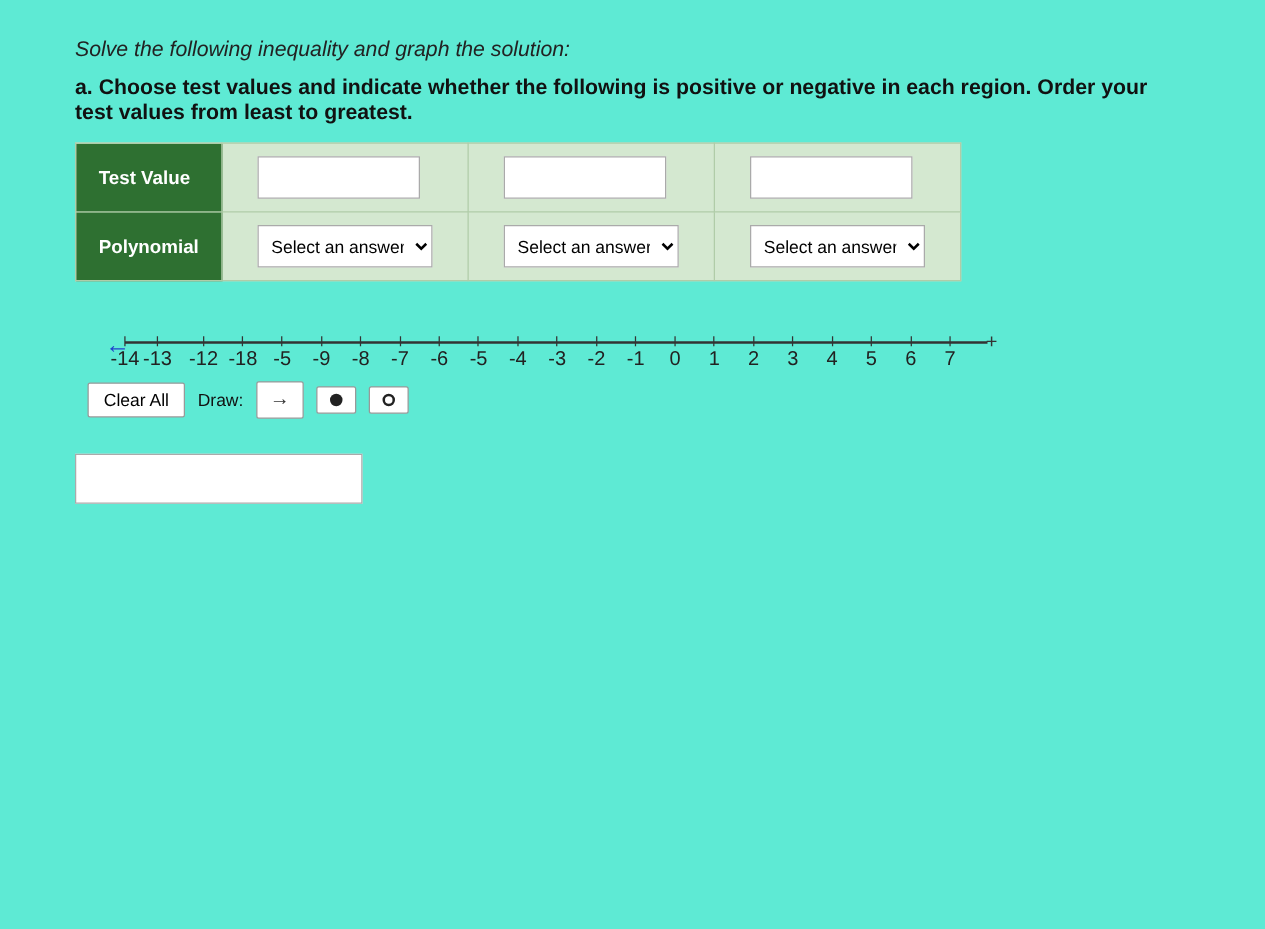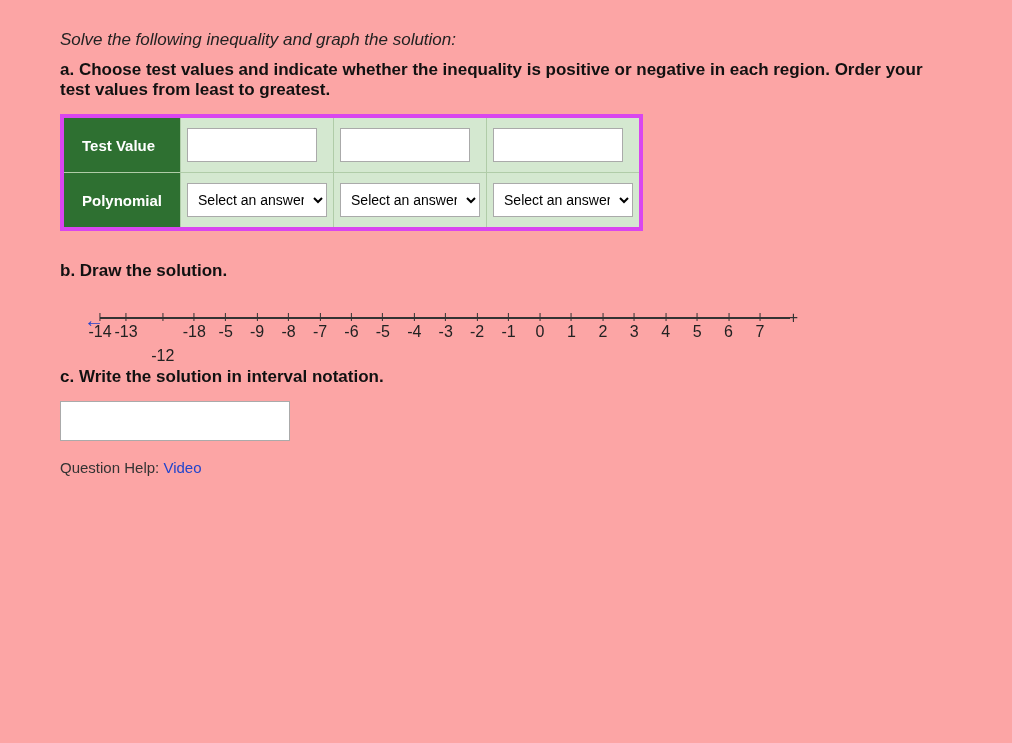--- a/index.html
+++ b/index.html
@@ -7,21 +7,21 @@
     body {
       background: #e8e8e8;
       font-family: Arial, sans-serif;
       font-size: 16px;
       color: #111;
       min-height: 743px;
       width: 1012px;
     }
 
     .page {
-      background: #fca5a5;
+      background: #5eead4;
       width: 1012px;
       min-height: 743px;
       padding: 30px 60px 40px 60px;
     }
 
     .intro-text {
       font-size: 17px;
       color: #222;
       margin-bottom: 10px;
       font-style: italic;
@@ -41,26 +41,26 @@
       color: #111;
     }
 
     .table-section {
       margin-bottom: 30px;
     }
 
     .test-table {
       border-collapse: collapse;
       background: #d4e8d0;
-      border: 4px solid #d946ef;
+      border: 1px solid #d946ef;
     }
 
     .test-table td, .test-table th {
       border: 1px solid #b0cca8;
-      padding: 10px 6px;
+      padding: 10px 28px;
       font-size: 15px;
     }
 
     .test-table .row-label {
       background: #2e7031;
       color: white;
       font-weight: bold;
       font-size: 15px;
       white-space: nowrap;
       padding: 10px 18px;
@@ -240,21 +240,21 @@
     }
   </style>
 </head>
 <body>
 
 <div class="page">
 
   <div class="intro-text">Solve the following inequality and graph the solution:</div>
 
   <div class="table-section">
-    <div class="part-label">a. Choose test values and indicate whether the inequality is positive or negative in each region. Order your test values from least to greatest.</div>
+    <div class="part-label">a. Choose test values and indicate whether the following is positive or negative in each region. Order your test values from least to greatest.</div>
 
     <table class="test-table">
       <tbody>
           <tr>
         <td class="row-label">Test Value</td>
         <td>
           <input type="text" value="" style="">
         </td>
         <td>
           <input type="text" value="" style="">
@@ -285,41 +285,40 @@
             <option>Positive</option>
             <option>Negative</option>
           </select>
         </td>
       </tr>
     </tbody>
       </table>
   </div>
 
   <div class="part-b">
-    <div class="part-label">b. Draw the solution.</div>
 
     <div class="number-line-section">
       <div class="number-line-container">
 
         <div class="arrow-left">←</div>
 
         <div class="number-line"></div>
 
         <div class="arrow-right">+</div>
 
         <div class="tick-labels" id="tick-labels">
             <div class="tick" style="left: 0px;">
               <div class="tick-mark"></div>
               <div class="tick-num">-14</div>
             </div>
             <div class="tick" style="left: 26px;">
               <div class="tick-mark"></div>
               <div class="tick-num">-13</div>
             </div>
-            <div class="tick" style="left: 62.8571px; gap: 24px;">
+            <div class="tick" style="left: 62.8571px;">
               <div class="tick-mark"></div>
               <div class="tick-num">-12</div>
             </div>
             <div class="tick" style="left: 94.2857px;">
               <div class="tick-mark"></div>
               <div class="tick-num">-18</div>
             </div>
             <div class="tick" style="left: 125.714px;">
               <div class="tick-mark"></div>
               <div class="tick-num">-5</div>
@@ -388,26 +387,34 @@
               <div class="tick-mark"></div>
               <div class="tick-num">6</div>
             </div>
             <div class="tick" style="left: 660px;">
               <div class="tick-mark"></div>
               <div class="tick-num">7</div>
             </div>
           </div>
       </div>
 
+      <div class="controls-row">
+        <button class="clear-all-btn">Clear All</button>
+        <span class="draw-label">Draw:</span>
+        <button class="draw-tool">
+          <span class="tool-arrow">→</span>
+        </button>
+        <button class="draw-tool">
+          <span class="tool-dot"></span>
+        </button>
+        <button class="draw-tool">
+          <span class="tool-circle"></span>
+        </button>
+      </div>
     </div>
   </div>
 
   <div class="part-c">
-    <div class="part-label">c. Write the solution in interval notation.</div>
     <input type="text" class="interval-input" value="" style="">
   </div>
 
-  <div class="question-help">
-    <span>Question Help:</span>
-    <a class="help-link" href="#">Video</a>
-  </div>
 
 </div>
 
 </body></html>

